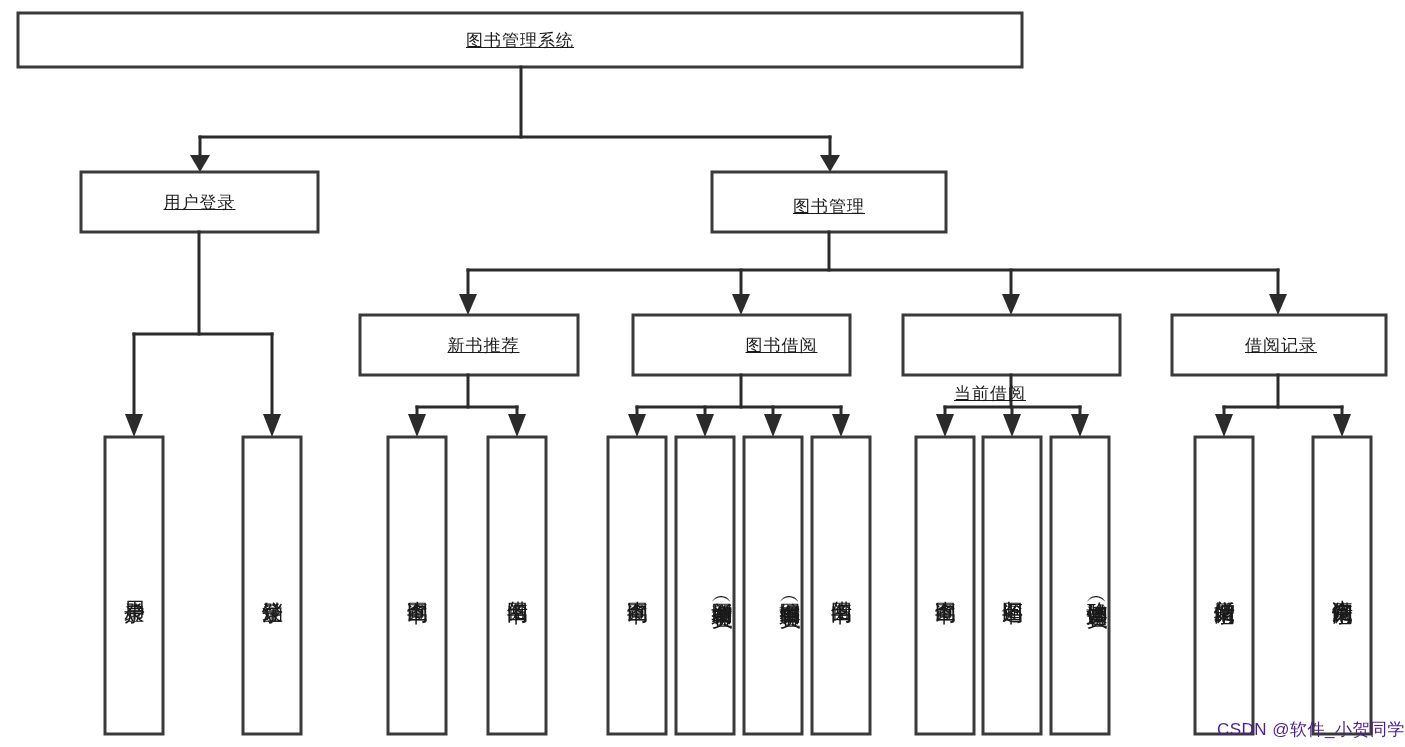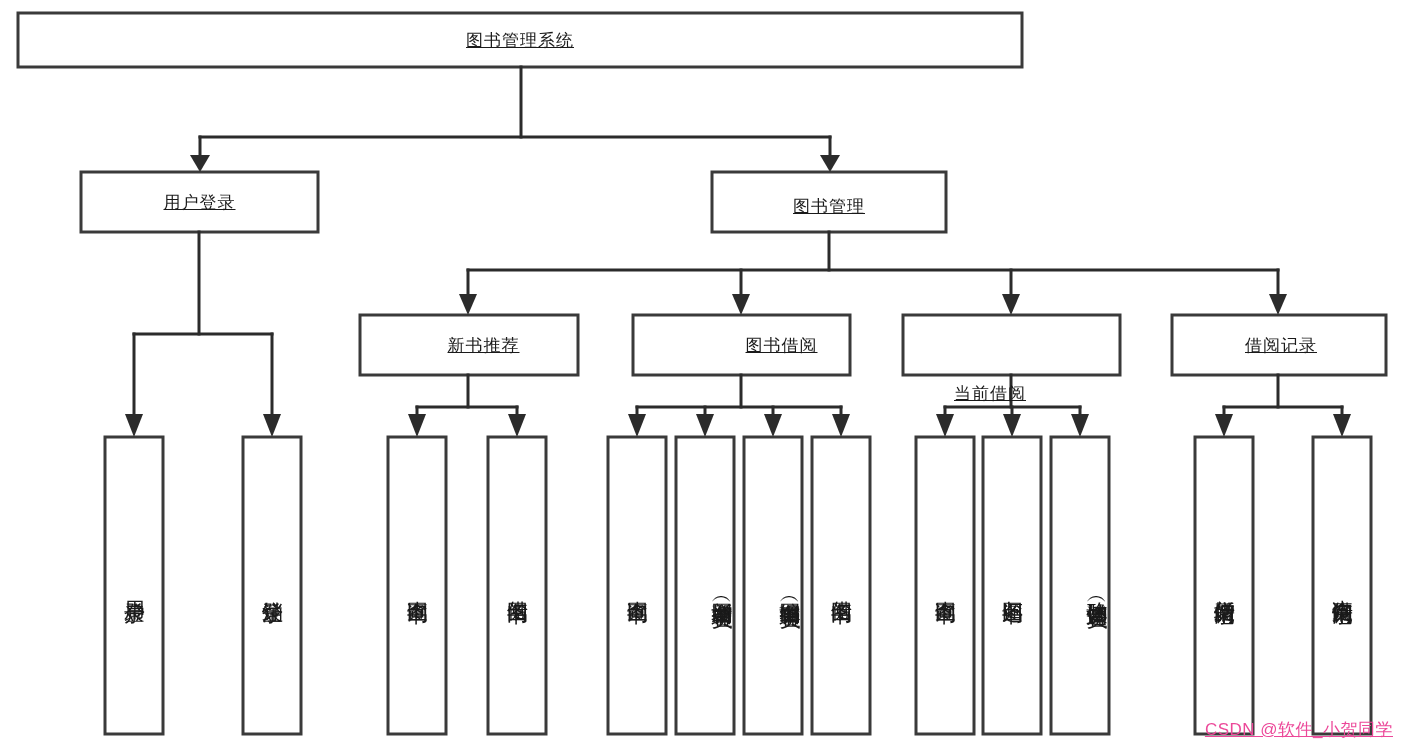--- a/index.html
+++ b/index.html
@@ -65,28 +65,27 @@
     font-family: "Liberation Sans", "DejaVu Sans", sans-serif;
     font-size: 17px;
     color: #1a1a1a;
     letter-spacing: 1px;
     white-space: nowrap;
     pointer-events: none;
     text-decoration: underline;
   }
   #watermark {
     position: absolute;
-    right: 12px;
+    right: 0;
     bottom: 6px;
     font-family: "Liberation Sans", "DejaVu Sans", sans-serif;
     font-size: 17px;
-    color: #ec4899;
+    color: #4c1d95;
     letter-spacing: 0.5px;
     white-space: nowrap;
-    text-decoration: underline;
   }
 </style>
 </head>
 <body>
 
 <div id="diagram-root">
 
   <svg class="diagram-svg" viewBox="0 0 1405 747">
 
     <rect class="node-box" x="18" y="13" width="1004" height="54"></rect>

